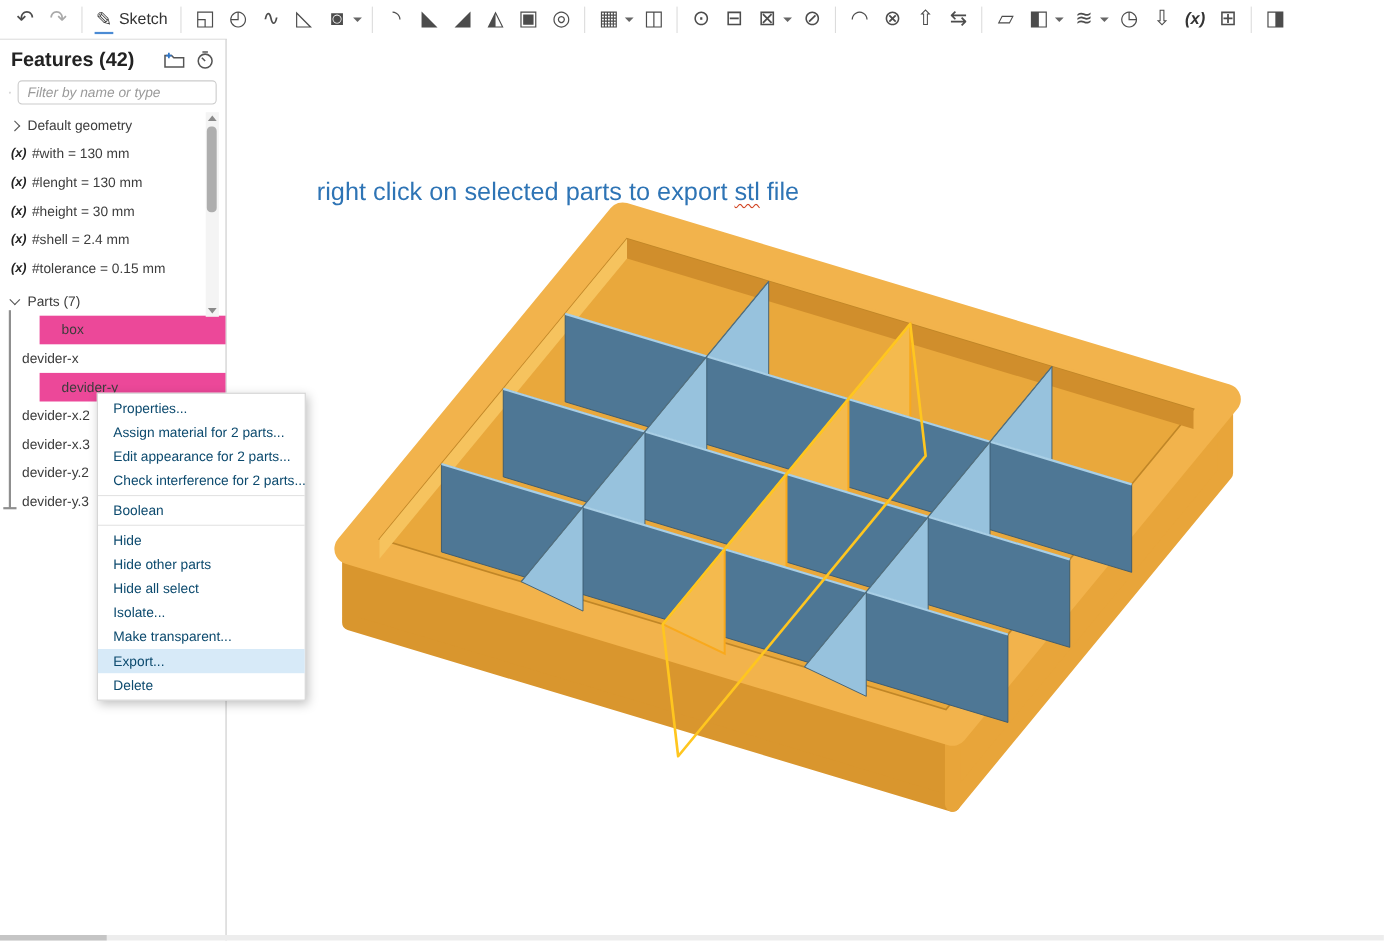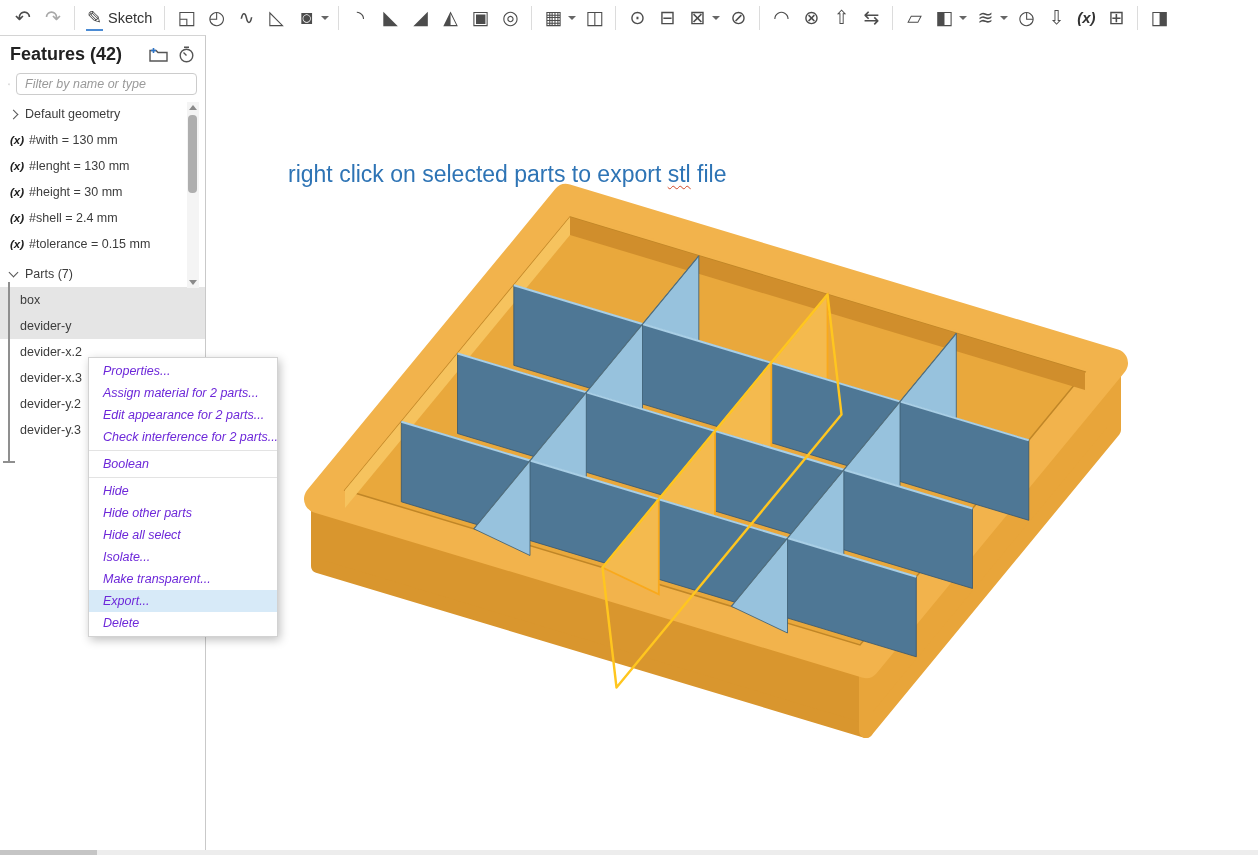--- a/index.html
+++ b/index.html
@@ -40,40 +40,40 @@
   .frow { height:26px; line-height:26px; padding-left:10px; font-size:12.5px;
     color:#3c3c3c; display:flex; align-items:center; cursor:pointer; white-space:nowrap; }
   .vx { font-style:italic; font-weight:bold; font-size:11.5px; color:#222;
     margin-right:5px; flex:none; }
   .chev { display:inline-block; width:7px; height:7px; border-right:1.6px solid #555;
     border-top:1.6px solid #555; flex:none; margin-right:8px; }
   .chev.right { transform:rotate(45deg); }
   .chev.down { transform:rotate(135deg); margin-top:-3px; }
   .prow { height:26px; line-height:26px; padding-left:20px; font-size:12.5px;
     color:#3c3c3c; cursor:pointer; white-space:nowrap; }
-  .prow.sel { background:#e5e5e5; }
+  .prow.sel { background:#ec4899;margin-left:36px; }
   .fscroll { position:absolute; right:6px; top:66px; width:12px; height:186px;
     background:#f4f4f4; }
   .fs-arrow { position:absolute; left:2px; width:0; height:0;
     border-left:4px solid transparent; border-right:4px solid transparent; cursor:pointer; }
   .fs-up { top:3px; border-bottom:5px solid #8a8a8a; }
   .fs-dn { bottom:3px; border-top:5px solid #8a8a8a; }
   .fs-thumb { position:absolute; left:1px; top:13px; width:9px; height:78px;
     background:#aeaeae; border-radius:4px; cursor:pointer; }
   .rollback-line { position:absolute; left:8px; top:246px; width:1.5px; height:180px;
     background:#8f8f8f; cursor:pointer; }
   .rollback-tick { position:absolute; left:3px; top:425px; width:12px; height:1.5px;
     background:#8f8f8f; }
 
   
   .ctx-menu { position:absolute; left:88px; top:357px; width:190px; background:#fff;
     border:1px solid #d2d2d2; box-shadow:2px 3px 9px rgba(0,0,0,.25); z-index:40;
     padding:2px 0; }
   .mi { height:22px; line-height:22px; padding-left:14px; font-size:12.5px;
-    color:#6d28d9; cursor:pointer; white-space:nowrap;font-style:italic; }
+    color:#0c4a6e; cursor:pointer; white-space:nowrap; }
   .mi.hl { background:#d7eaf8; }
   .msep { height:1px; background:#e3e3e3; margin:2px 0; }
 
   
   .annotation { position:absolute; left:288px; top:84px; z-index:10;
     font-size:23px; line-height:36px; color:#2e74b5; white-space:pre-wrap; }
   .stl { text-decoration:underline; text-decoration-style:wavy;
     text-decoration-color:#d24726; text-decoration-thickness:1px;
     text-underline-offset:3px; }
 
@@ -226,20 +226,21 @@
   <div class="frow">
     <span class="vx">(x)</span>
     <span>#tolerance = 0.15 mm</span>
   </div>
 
   <div class="frow" style="margin-top:4px;">
     <span class="chev down"></span>
     <span>Parts (7)</span>
   </div>
   <div class="prow sel">box</div>
+  <div class="prow">devider-x</div>
   <div class="prow sel">devider-y</div>
   <div class="prow">devider-x.2</div>
   <div class="prow">devider-x.3</div>
   <div class="prow">devider-y.2</div>
   <div class="prow">devider-y.3</div>
 
   <div class="fscroll">
     <span class="fs-arrow fs-up"></span>
     <span class="fs-thumb"></span>
     <span class="fs-arrow fs-dn"></span>

